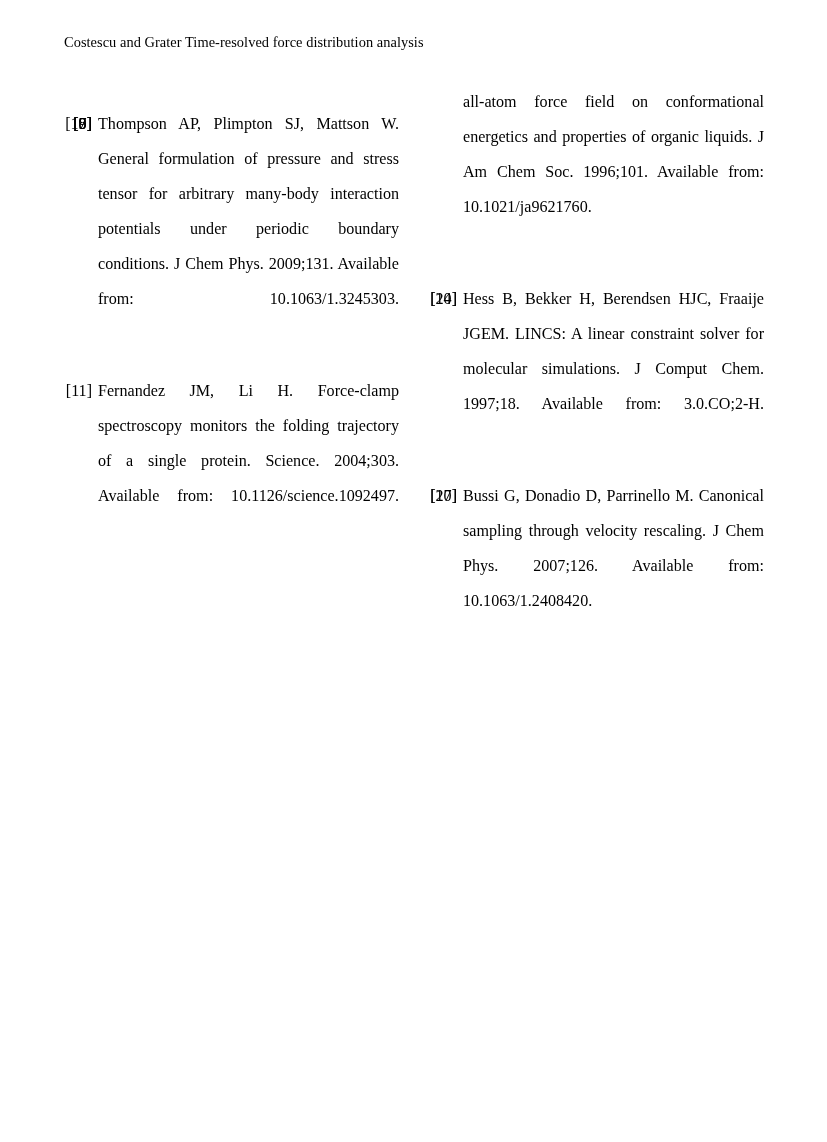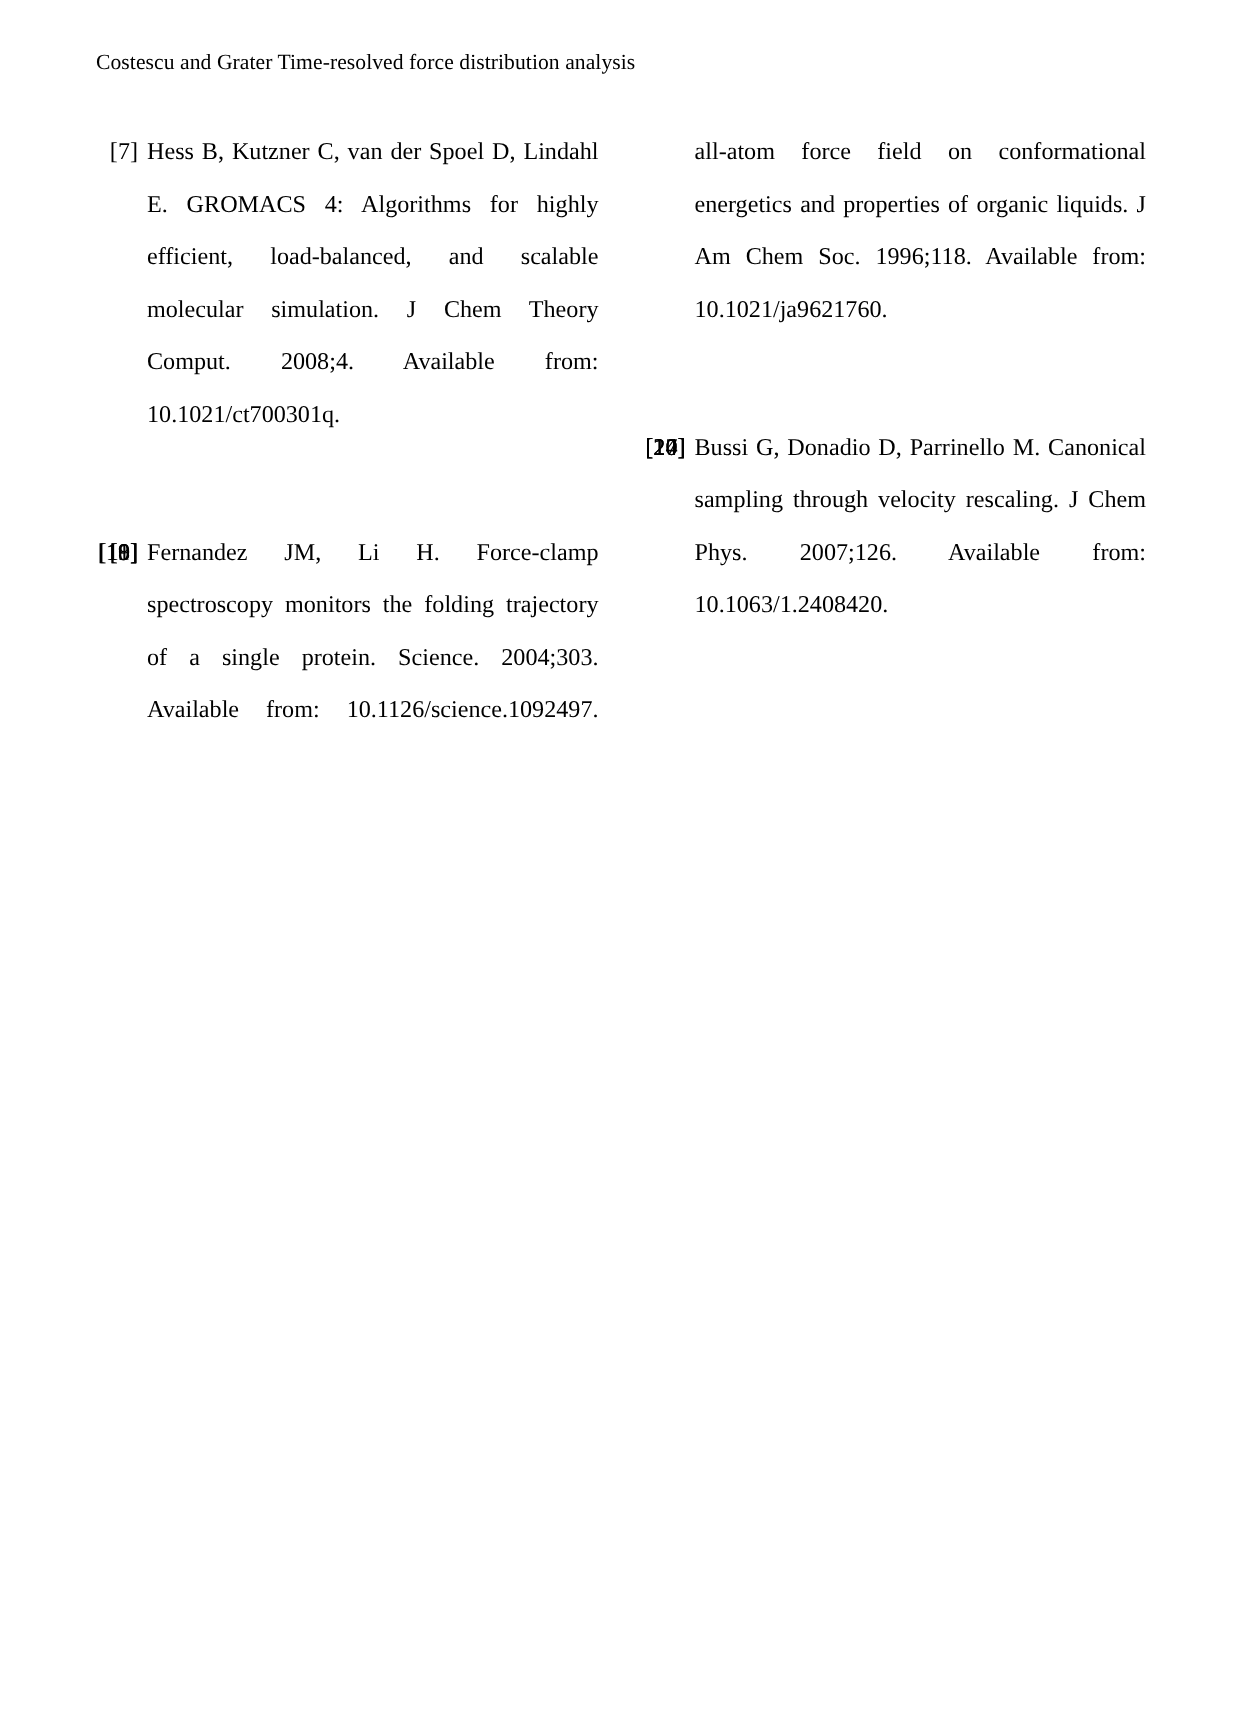--- a/index.html
+++ b/index.html
@@ -94,58 +94,59 @@
 
   <div class="running-head">Costescu and Grater Time-resolved force distribution analysis</div>
 
   <div class="columns">
 
     <div class="column">
       <div class="refs">
 
         <div class="ref-item">
           <span class="ref-label">[7]</span>
-          <span class="ref-text">Hess B, Kutzner C, van der Spoel D, Lindahl E. GROMACS 4: Algorithms for highly efficient, load-balanced, and scalable molecular simulation. J Chem Theory Comput. 2008;4. Available from: 10.1021/ct700301q.</span>
         </div>
 
         <div class="ref-item">
           <span class="ref-label">[8]</span>
         </div>
 
         <div class="ref-item">
           <span class="ref-label">[9]</span>
         </div>
 
         <div class="ref-item">
           <span class="ref-label">[10]</span>
+          <span class="ref-text">Thompson AP, Plimpton SJ, Mattson W. General formulation of pressure and stress tensor for arbitrary many-body interaction potentials under periodic boundary conditions. J Chem Phys. 2009;131. Available from: 10.1063/1.3245303.</span>
         </div>
 
         <div class="ref-item">
           <span class="ref-label">[11]</span>
           <span class="ref-text">Fernandez JM, Li H. Force-clamp spectroscopy monitors the folding trajectory of a single protein. Science. 2004;303. Available from: 10.1126/science.1092497.</span>
         </div>
 
       </div>
     </div>
 
     <div class="column">
       <div class="refs">
 
         <div class="ref-item">
           <span class="ref-label"></span>
-          <span class="ref-text">all-atom force field on conformational energetics and properties of organic liquids. J Am Chem Soc. 1996;118. Available from: 10.1021/ja9621760.</span>
+          <span class="ref-text">all-atom force field on conformational energetics and properties of organic liquids. J Am Chem Soc. 1996;101. Available from: 10.1021/ja9621760.</span>
         </div>
 
         <div class="ref-item">
           <span class="ref-label">[14]</span>
         </div>
 
 
         <div class="ref-item">
           <span class="ref-label">[20]</span>
+          <span class="ref-text">Hess B, Bekker H, Berendsen HJC, Fraaije JGEM. LINCS: A linear constraint solver for molecular simulations. J Comput Chem. 1997;18. Available from: 3.0.CO;2-H.</span>
         </div>
 
         <div class="ref-item">
           <span class="ref-label">[17]</span>
         </div>
 
         <div class="ref-item">
           <span class="ref-label">[20]</span>
           <span class="ref-text">Bussi G, Donadio D, Parrinello M. Canonical sampling through velocity rescaling. J Chem Phys. 2007;126. Available from: 10.1063/1.2408420.</span>
         </div>

